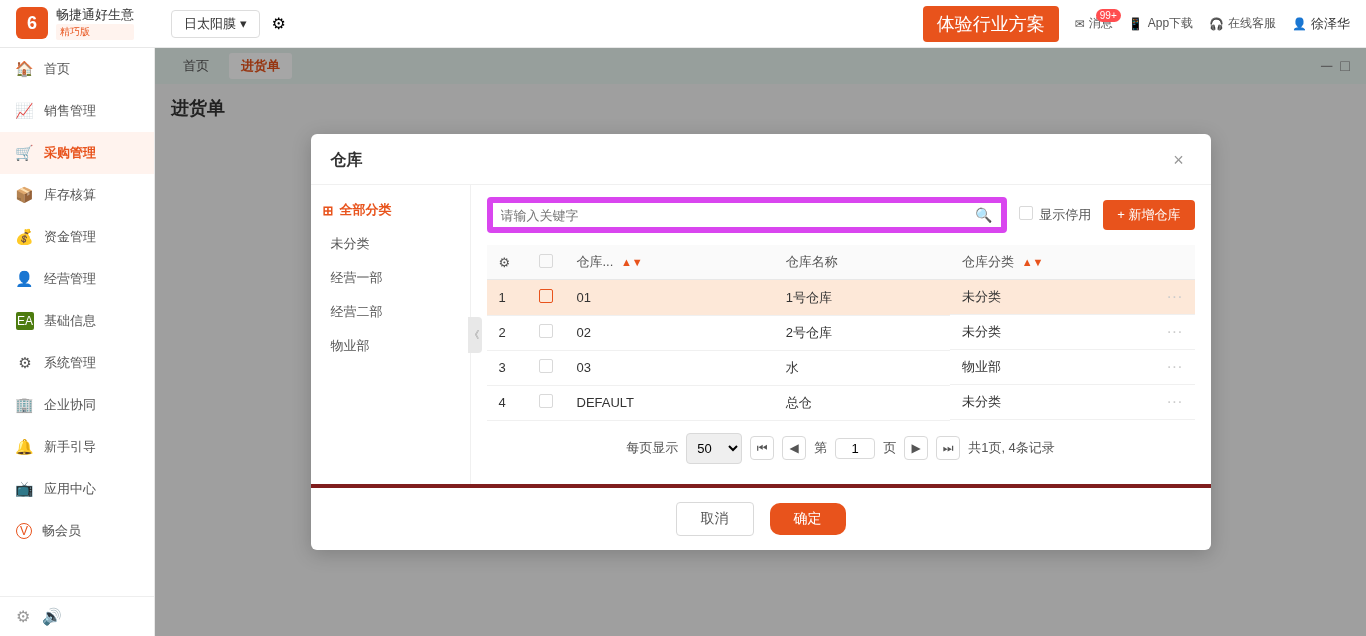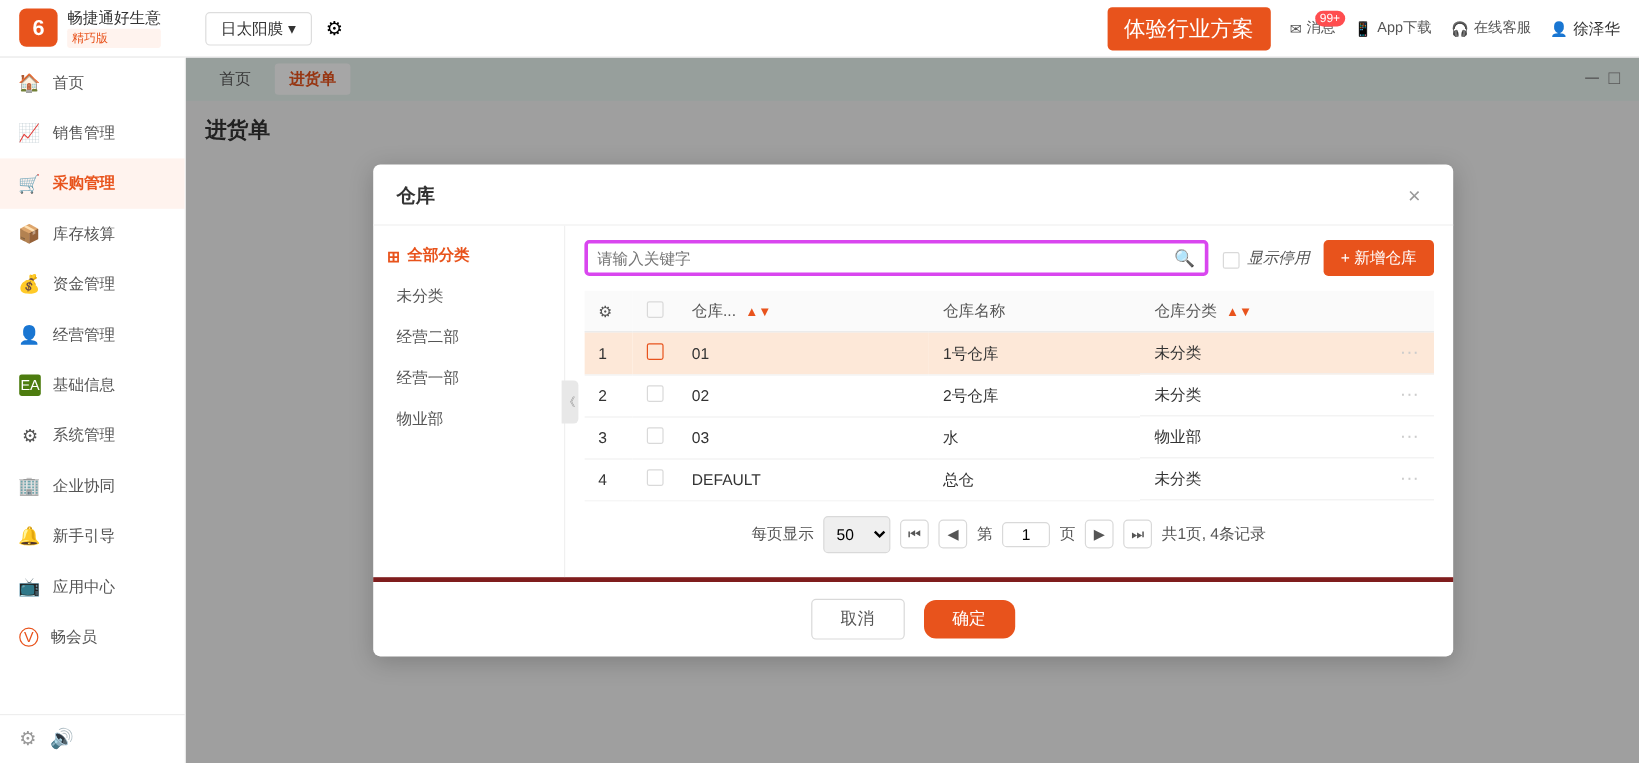--- a/index.html
+++ b/index.html
@@ -178,30 +178,30 @@
 
     
     .table-panel {
       flex: 1; display: flex; flex-direction: column; padding: 12px 16px;
     }
     .table-toolbar {
       display: flex; align-items: center; gap: 12px; margin-bottom: 12px;
     }
     .search-box {
       display: flex; align-items: center;
-      border: 3px solid #d946ef; border-radius: 4px;
+      border: 6px solid #d946ef; border-radius: 4px;
       padding: 4px 8px; gap: 6px; flex: 1;
     }
     .search-input {
       border: none; outline: none; font-size: 13px; color: #999; flex: 1;
     }
     .search-icon { color: #aaa; font-size: 14px; }
     .show-disabled {
-      display: flex; align-items: flex-end; gap: 6px;
-      font-size: 13px; color: #555; cursor: pointer; font-style: italic;
+      display: flex; align-items: flex-start; gap: 6px;
+      font-size: 13px; color: #555; cursor: pointer;
     }
     .checkbox-el {
       width: 14px; height: 14px; border: 1px solid #d9d9d9; border-radius: 2px;
       display: inline-block;
     }
     .btn-add-warehouse {
       background: #e8531c; color: white;
       border: none; border-radius: 4px;
       padding: 6px 14px; font-size: 13px; cursor: pointer;
       white-space: nowrap;
@@ -399,24 +399,24 @@
 
           <div class="category-panel">
             <div class="category-header">
               <span style="color:#e8531c;">⊞</span>
               <span>全部分类</span>
             </div>
             <div class="category-item">
               <span>未分类</span>
             </div>
             <div class="category-item">
+              <span>经营一部</span>
+            </div>
+            <div class="category-item">
               <span>经营二部</span>
-            </div>
-            <div class="category-item">
-              <span>经营一部</span>
             </div>
             <div class="category-item">
               <span>物业部</span>
             </div>
             <div class="collapse-btn">《</div>
           </div>
 
           <div class="table-panel">
 
             <div class="table-toolbar">

